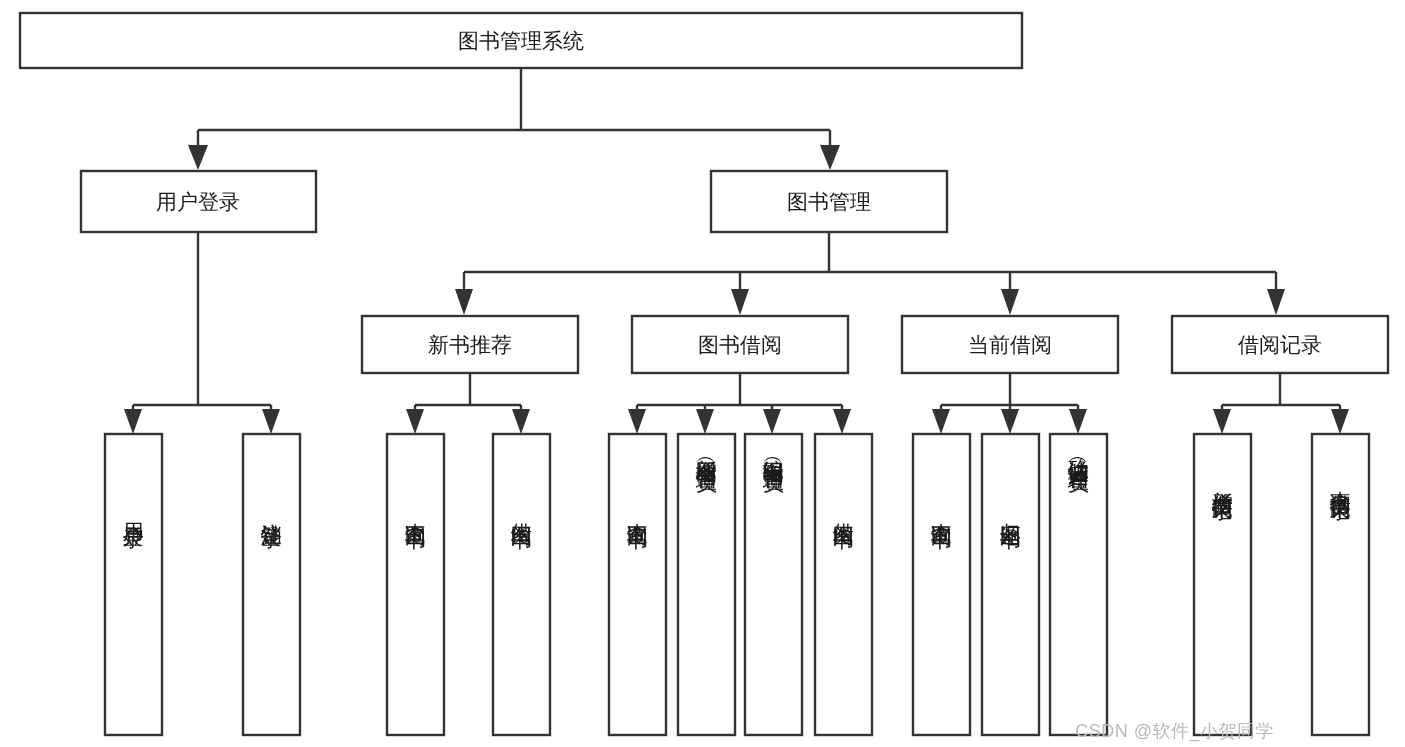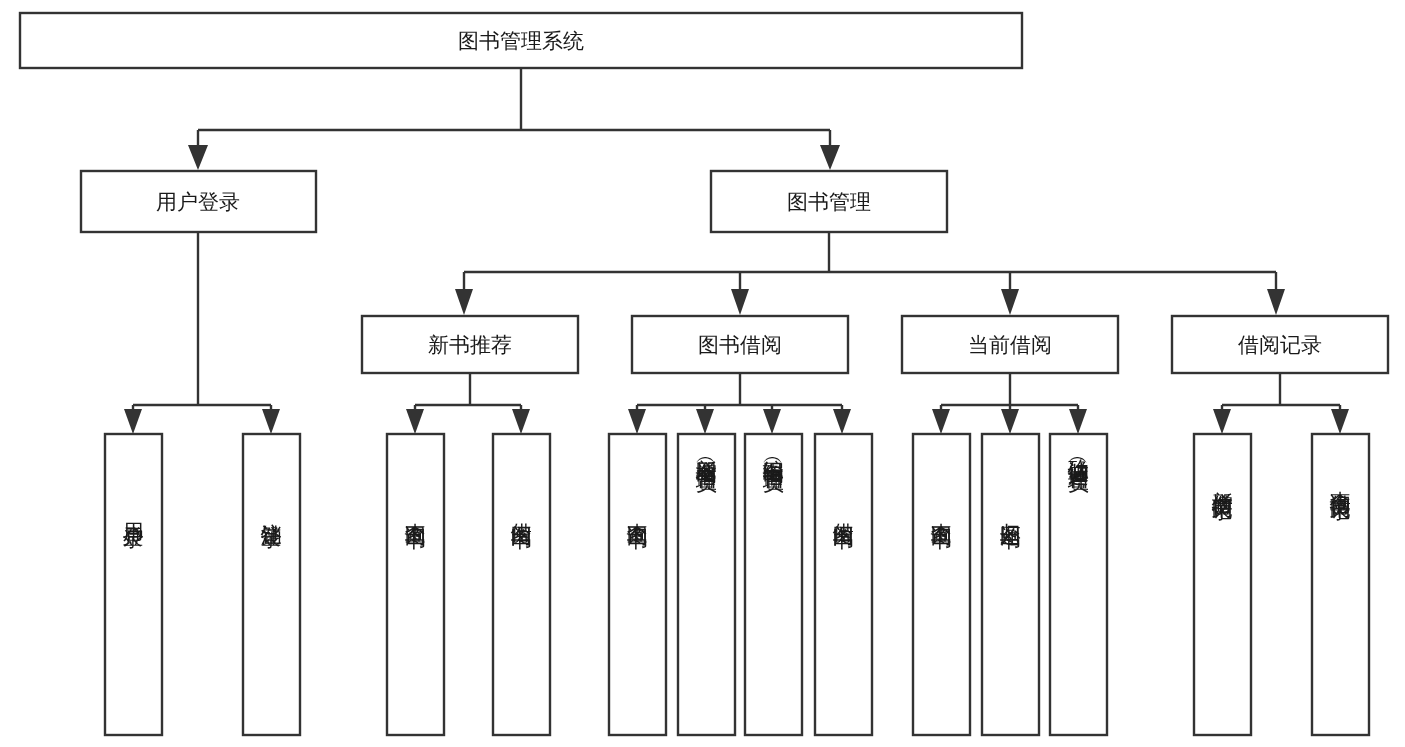--- a/index.html
+++ b/index.html
@@ -235,13 +235,14 @@
   </div>
 
   
   <div class="vert-label-wrap" style="left:1194px; top:474px; width:57px; height:261px;">
     <span class="vert-label">新增借阅记录</span>
   </div>
   <div class="vert-label-wrap" style="left:1312px; top:474px; width:57px; height:261px;">
     <span class="vert-label">查询借阅记录</span>
   </div>
 
+  <div class="watermark">CSDN @软件_小贺同学</div>
 </div>
 
 </body></html>

